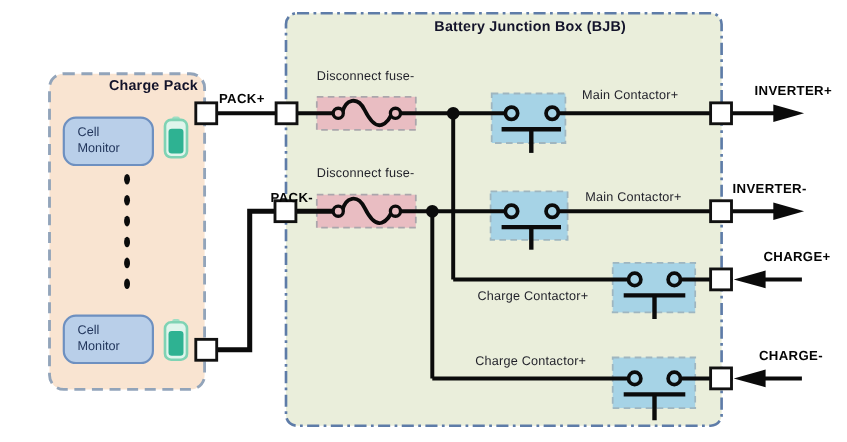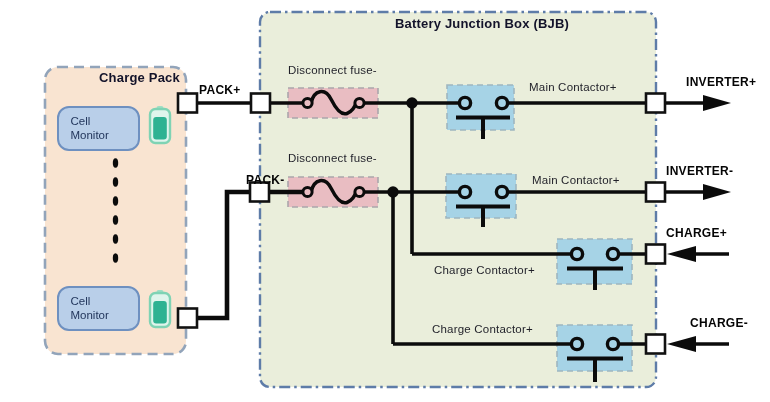--- a/index.html
+++ b/index.html
@@ -145,21 +145,21 @@
       <span>Cell Monitor</span>
     </div>
   <div class="cm-label" style="left:58px;top:287px;width:81px;height:43px;">
       <span>Cell Monitor</span>
     </div>
 
   <div class="lbl port" style="left:199px;top:84px;">PACK+</div>
   <div class="lbl port" style="left:202px;top:174px;padding-left:44px;">PACK-</div>
   <div class="lbl port" style="left:658px;top:76px;margin-left:28px;">INVERTER+</div>
   <div class="lbl port" style="left:666px;top:165px;">INVERTER-</div>
-  <div class="lbl port" style="left:666px;top:227px;">CHARGE+</div>
+  <div class="lbl port" style="left:694px;top:227px;">CHARGE+</div>
   <div class="lbl port" style="left:666px;top:317px;margin-left:24px;">CHARGE-</div>
 
   <div class="lbl" style="left:288px;top:64px;">Disconnect fuse-</div>
   <div class="lbl" style="left:288px;top:152px;">Disconnect fuse-</div>
   <div class="lbl" style="left:529px;top:81px;">Main Contactor+</div>
   <div class="lbl" style="left:532px;top:174px;">Main Contactor+</div>
   <div class="lbl" style="left:434px;top:264px;">Charge Contactor+</div>
   <div class="lbl" style="left:432px;top:323px;">Charge Contactor+</div>
 </div>
 

